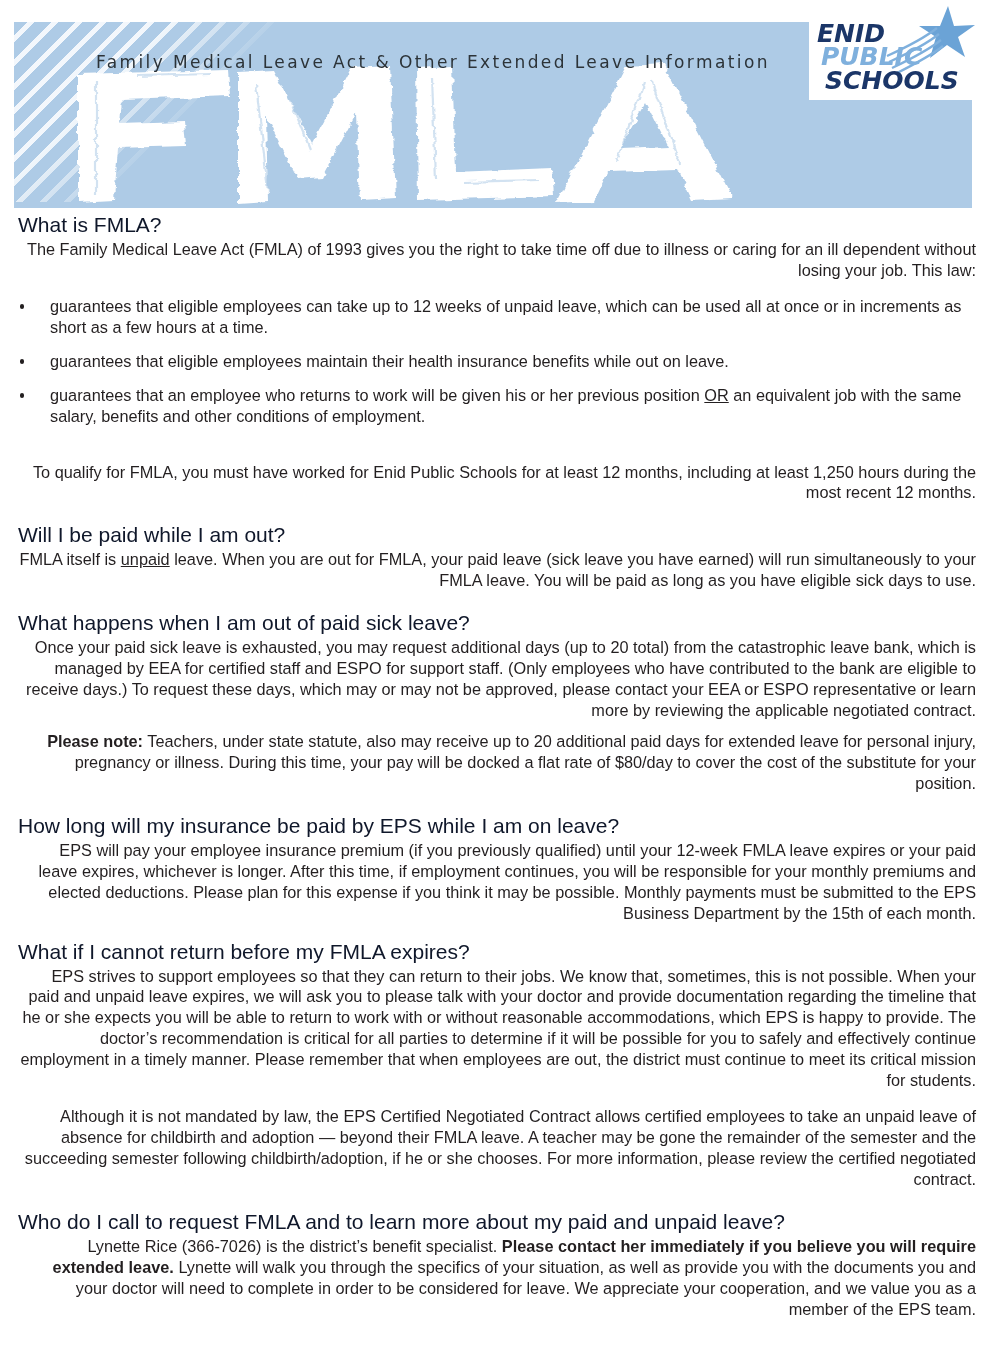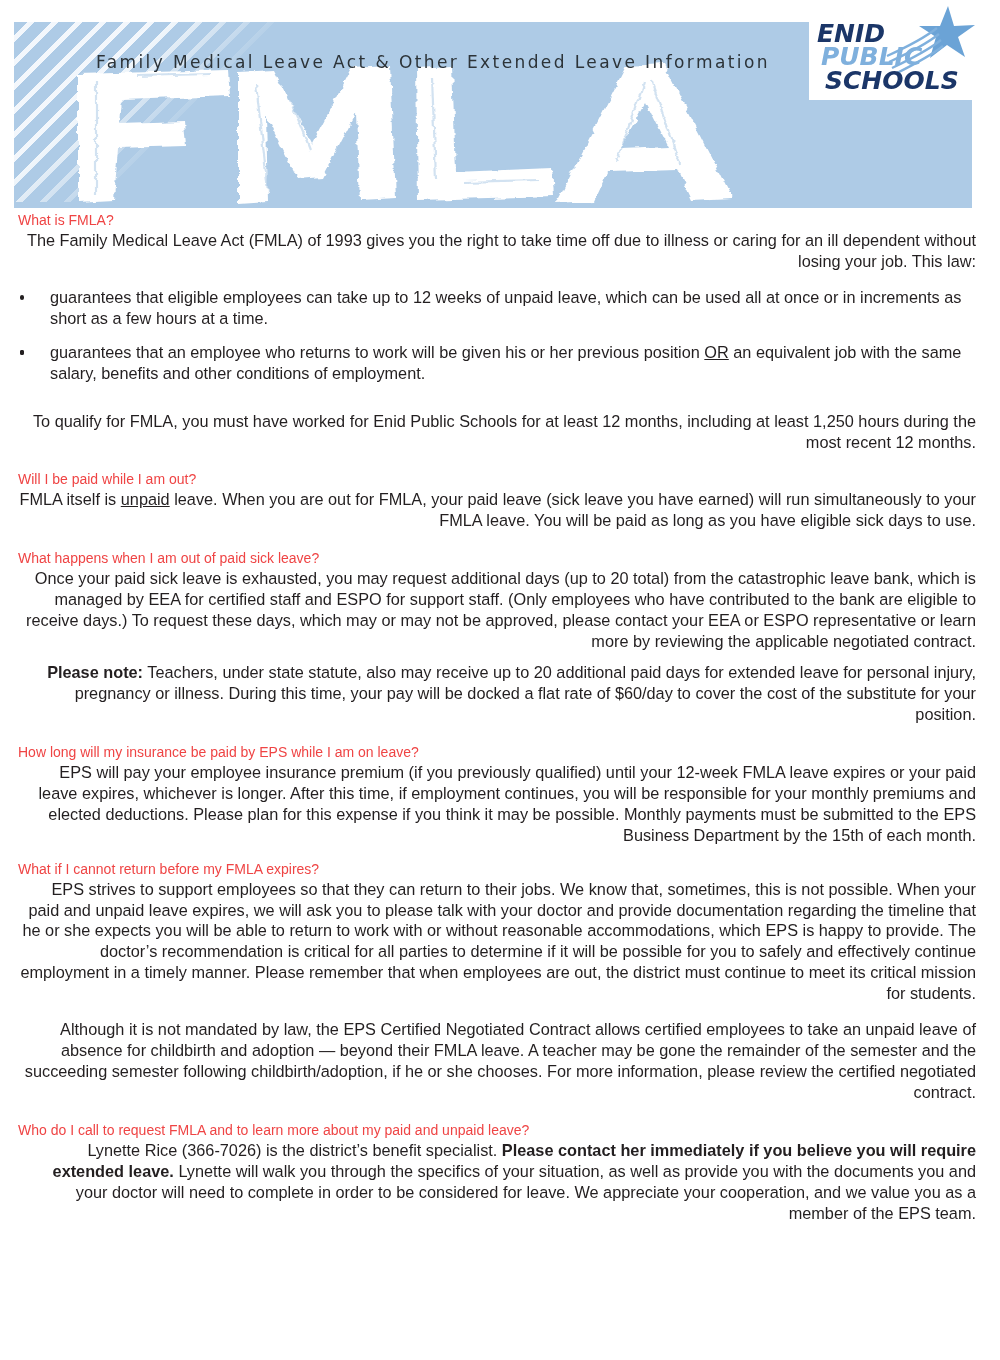--- a/index.html
+++ b/index.html
@@ -87,45 +87,45 @@
 
   
   .content {
     position: relative;
     padding: 0 24px 0 18px;
     font-size: 16.3px;
     line-height: 1.285;
     color: #231f20;
   }
   .q {
-    font-size: 14px;
-    margin: 0;
-    padding: 0;
-    color: #ef4444;
+    font-size: 21px;
+    margin: 0;
+    padding: 0;
+    color: #0f172a;
   }
   .p {
     margin: 0;
     padding: 0;
     text-align: right;
   }
   .spacer-sm { height: 10px; }
   .spacer-md { height: 15px; }
   .spacer-lg { height: 19px; }
 
   ul.bullets {
     margin: 0;
     padding: 0;
     list-style: none;
   }
   ul.bullets li {
     position: relative;
     padding-left: 32px;
     margin-bottom: 13px;
   }
-  ul.bullets li:last-child { margin-bottom: 8px; }
+  ul.bullets li:last-child { margin-bottom: 16px; }
   ul.bullets li .dot {
     position: absolute;
     left: 2px;
     top: 0.52em;
     width: 4.4px;
     height: 4.4px;
     border-radius: 50%;
     background: #231f20;
   }
   u.ul { text-decoration: underline; }
@@ -200,21 +200,21 @@
 
   <div>
     <div class="q">What is FMLA?</div>
     <div class="p">The Family Medical Leave Act (FMLA) of 1993 gives you the right to take time off due to illness or caring for an ill dependent without losing your job. This law:</div>
     <div class="spacer-md"></div>
     <ul class="bullets">
       <li>
         <span class="dot"></span><span>guarantees that eligible employees can take up to 12 weeks of unpaid leave, which can be used all at once or in increments as short as a few hours at a time.</span>
       </li>
       <li>
-        <span class="dot"></span>
+        <span class="dot"></span><span>guarantees that eligible employees maintain their health insurance benefits while out on leave.</span>
       </li>
       <li>
         <span class="dot"></span><span>guarantees that an employee who returns to work will be given his or her previous position </span><u class="ul">OR</u><span> an equivalent job with the same salary, benefits and other conditions of employment.</span>
       </li>
     </ul>
   </div>
 
   <div class="spacer-lg"></div>
 
   <div>
@@ -227,21 +227,21 @@
     <div class="q">Will I be paid while I am out?</div>
     <div class="p"><span>FMLA itself is </span><u class="ul">unpaid</u><span> leave. When you are out for FMLA, your paid leave (sick leave you have earned) will run simultaneously to your FMLA leave. You will be paid as long as you have eligible sick days to use.</span></div>
   </div>
 
   <div class="spacer-lg"></div>
 
   <div>
     <div class="q">What happens when I am out of paid sick leave?</div>
     <div class="p">Once your paid sick leave is exhausted, you may request additional days (up to 20 total) from the catastrophic leave bank, which is managed by EEA for certified staff and ESPO for support staff. (Only employees who have contributed to the bank are eligible to receive days.) To request these days, which may or may not be approved, please contact your EEA or ESPO representative or learn more by reviewing the applicable negotiated contract.</div>
     <div class="spacer-sm"></div>
-    <div class="p"><b class="bd">Please note:</b><span> Teachers, under state statute, also may receive up to 20 additional paid days for extended leave for personal injury, pregnancy or illness. During this time, your pay will be docked a flat rate of $60/day to cover the cost of the substitute for your position.</span></div>
+    <div class="p"><b class="bd">Please note:</b><span> Teachers, under state statute, also may receive up to 20 additional paid days for extended leave for personal injury, pregnancy or illness. During this time, your pay will be docked a flat rate of $80/day to cover the cost of the substitute for your position.</span></div>
   </div>
 
   <div class="spacer-lg"></div>
 
   <div>
     <div class="q">How long will my insurance be paid by EPS while I am on leave?</div>
     <div class="p">EPS will pay your employee insurance premium (if you previously qualified) until your 12-week FMLA leave expires or your paid leave expires, whichever is longer. After this time, if employment continues, you will be responsible for your monthly premiums and elected deductions. Please plan for this expense if you think it may be possible. Monthly payments must be submitted to the EPS Business Department by the 15th of each month.</div>
   </div>
 
   <div class="spacer-md"></div>

